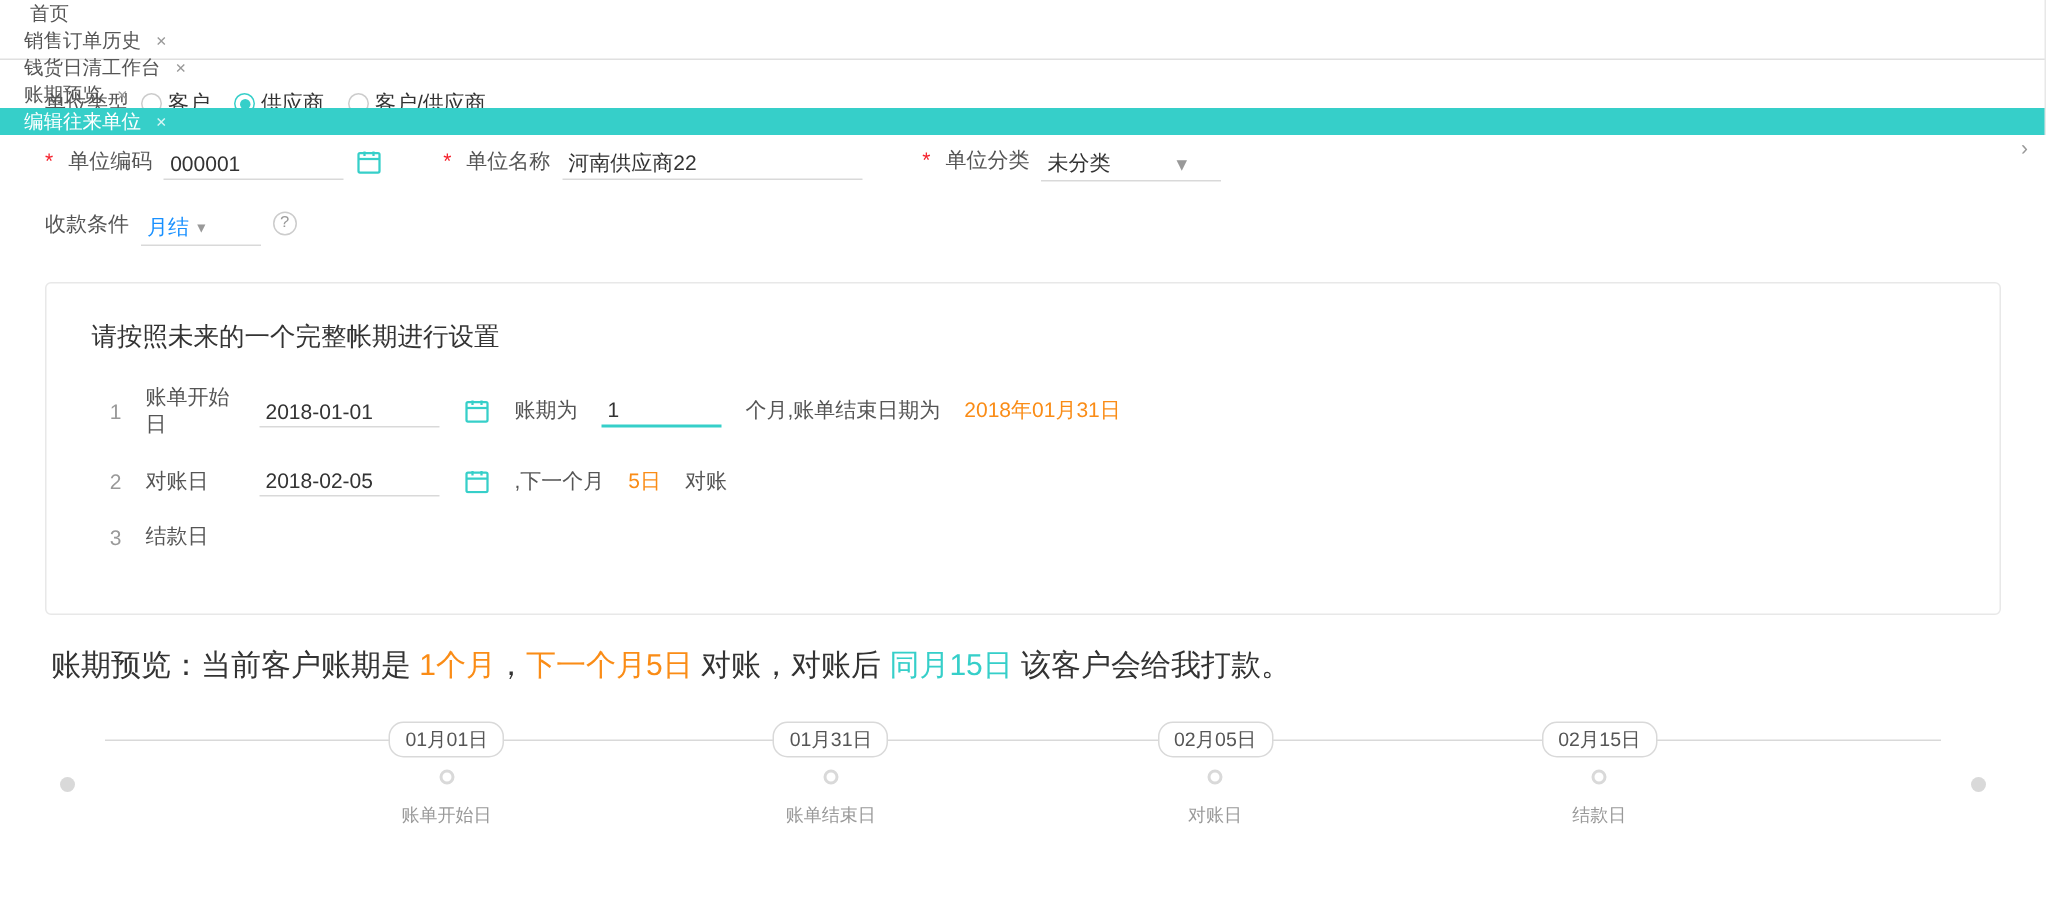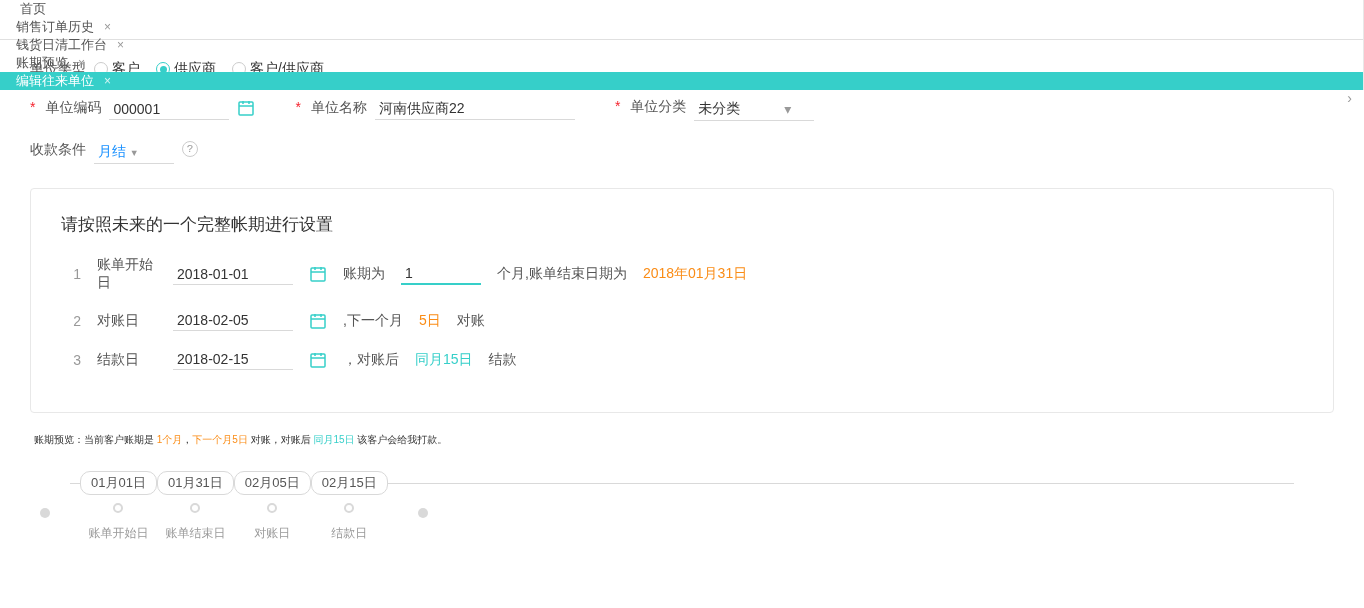--- a/index.html
+++ b/index.html
@@ -181,21 +181,21 @@
       border-bottom: 2px solid #36cfc9;
       outline: none;
       padding: 2px 4px;
       font-size: 14px;
       color: #333;
       width: 80px;
     }
 
     
     .preview-text {
-      font-size: 10px;
+      font-size: 20px;
       color: #333;
       margin-bottom: 24px;
       padding: 0 4px;
     }
 
     
     .timeline-container {
       position: relative;
       margin: 10px 0 30px 0;
       padding: 0 40px;
@@ -203,20 +203,21 @@
     .timeline-line {
       position: absolute;
       top: 12px;
       left: 40px;
       right: 40px;
       height: 1px;
       background: #d9d9d9;
     }
     .timeline-dots {
       display: flex;
+      justify-content: space-between;
       position: relative;
       z-index: 1;
     }
     .timeline-dot-item {
       display: flex;
       flex-direction: column;
       align-items: center;
       gap: 8px;
     }
     .timeline-dot {
@@ -378,34 +379,20 @@
         </span>
         <span class="period-desc">,下一个月</span>
           <span class="highlight-orange">5日</span>
           <span class="period-desc"> 对账</span>
       </div>
     </div>
 
     <div class="period-row">
       <span class="period-num">3</span>
       <span class="period-label">结款日</span>
-      <div class="period-value">
-        <input class="date-input" type="text" value="2018-02-15" style="">
-        <span class="cal-icon">
-          <svg width="16" height="16" viewBox="0 0 16 16" fill="none" stroke="#36cfc9" stroke-width="1.5">
-            <rect x="1" y="2" width="14" height="13" rx="1"></rect>
-            <line x1="1" y1="6" x2="15" y2="6"></line>
-            <line x1="5" y1="1" x2="5" y2="4"></line>
-            <line x1="11" y1="1" x2="11" y2="4"></line>
-          </svg>
-        </span>
-        <span class="period-desc">，对账后 </span>
-          <span class="highlight-teal">同月15日</span>
-          <span class="period-desc"> 结款</span>
-      </div>
     </div>
 
   </div>
 
   <div class="preview-text">
     <span>账期预览：当前客户账期是 </span><span class="highlight-orange">1个月</span><span>，</span><span class="highlight-orange">下一个月5日</span><span> 对账，对账后 </span><span class="highlight-teal">同月15日</span><span> 该客户会给我打款。</span>
   </div>
 
   <div class="timeline-container">
     <div class="timeline-line"></div>

